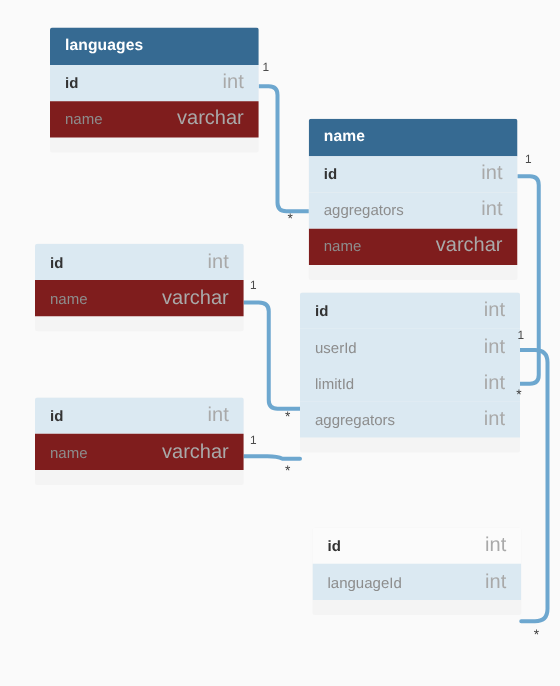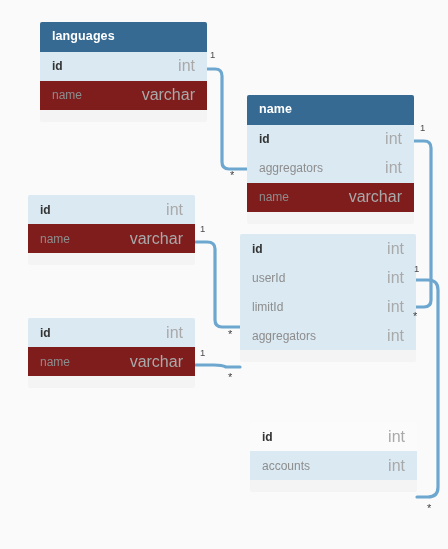--- a/index.html
+++ b/index.html
@@ -158,21 +158,21 @@
     </div>
     <div class="pad"></div>
   </div>
 
   <div class="card card-trans">
     <div class="row pk wt">
       <span class="nm">id</span>
       <span class="ty">int</span>
     </div>
     <div class="row hl">
-      <span class="nm">accounts</span>
+      <span class="nm">languageId</span>
       <span class="ty">int</span>
     </div>
     <div class="pad"></div>
   </div>
 
   <span class="lbl" style="left:210px;top:50px;">1</span>
   <span class="lbl star" style="left:230px;top:170px;">*</span>
   <span class="lbl" style="left:420px;top:123px;">1</span>
   <span class="lbl" style="left:414px;top:264px;">1</span>
   <span class="lbl star" style="left:413px;top:311px;">*</span>

